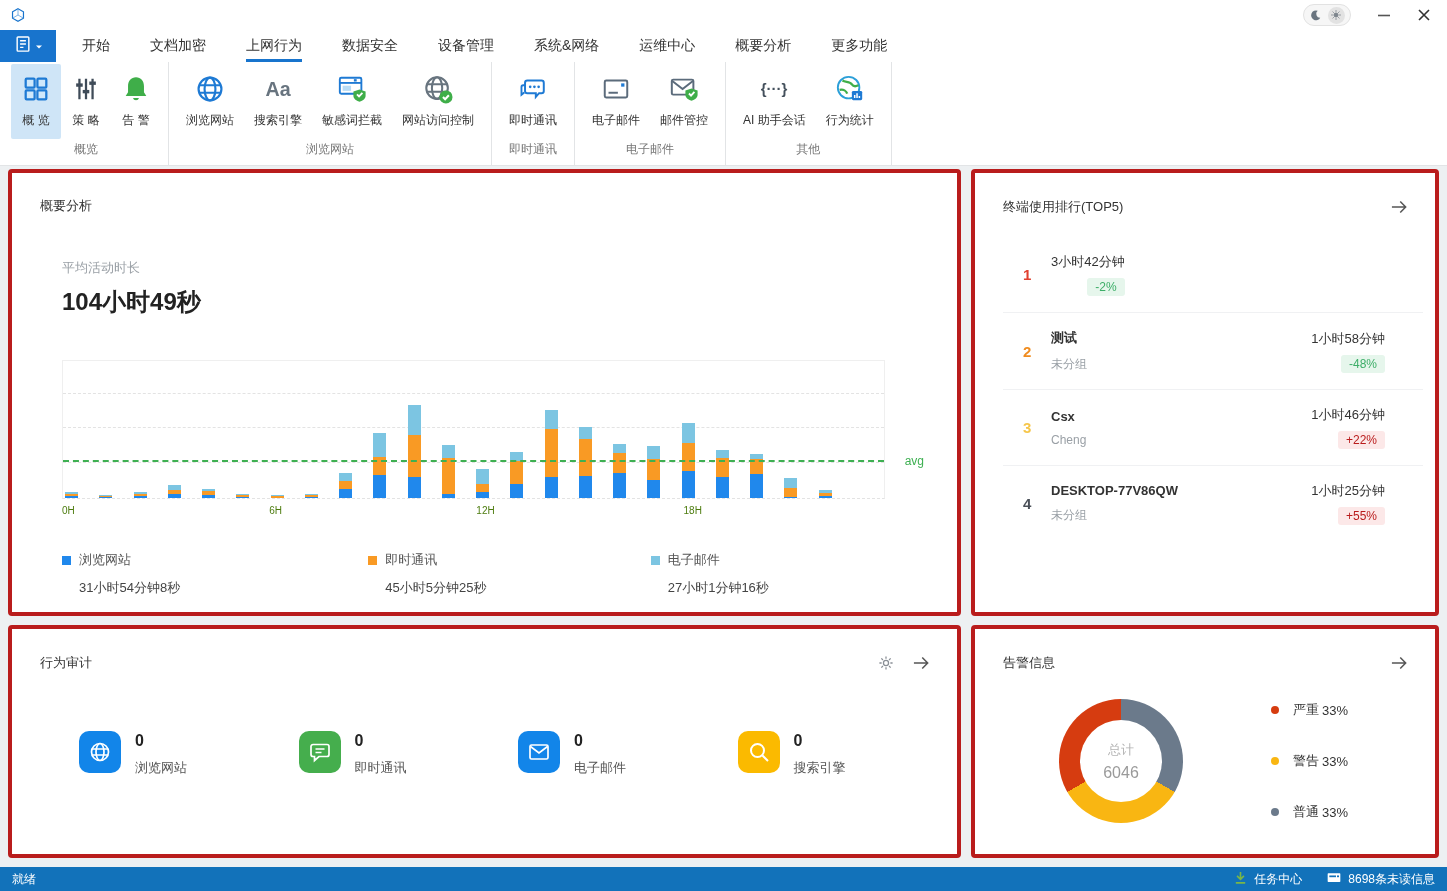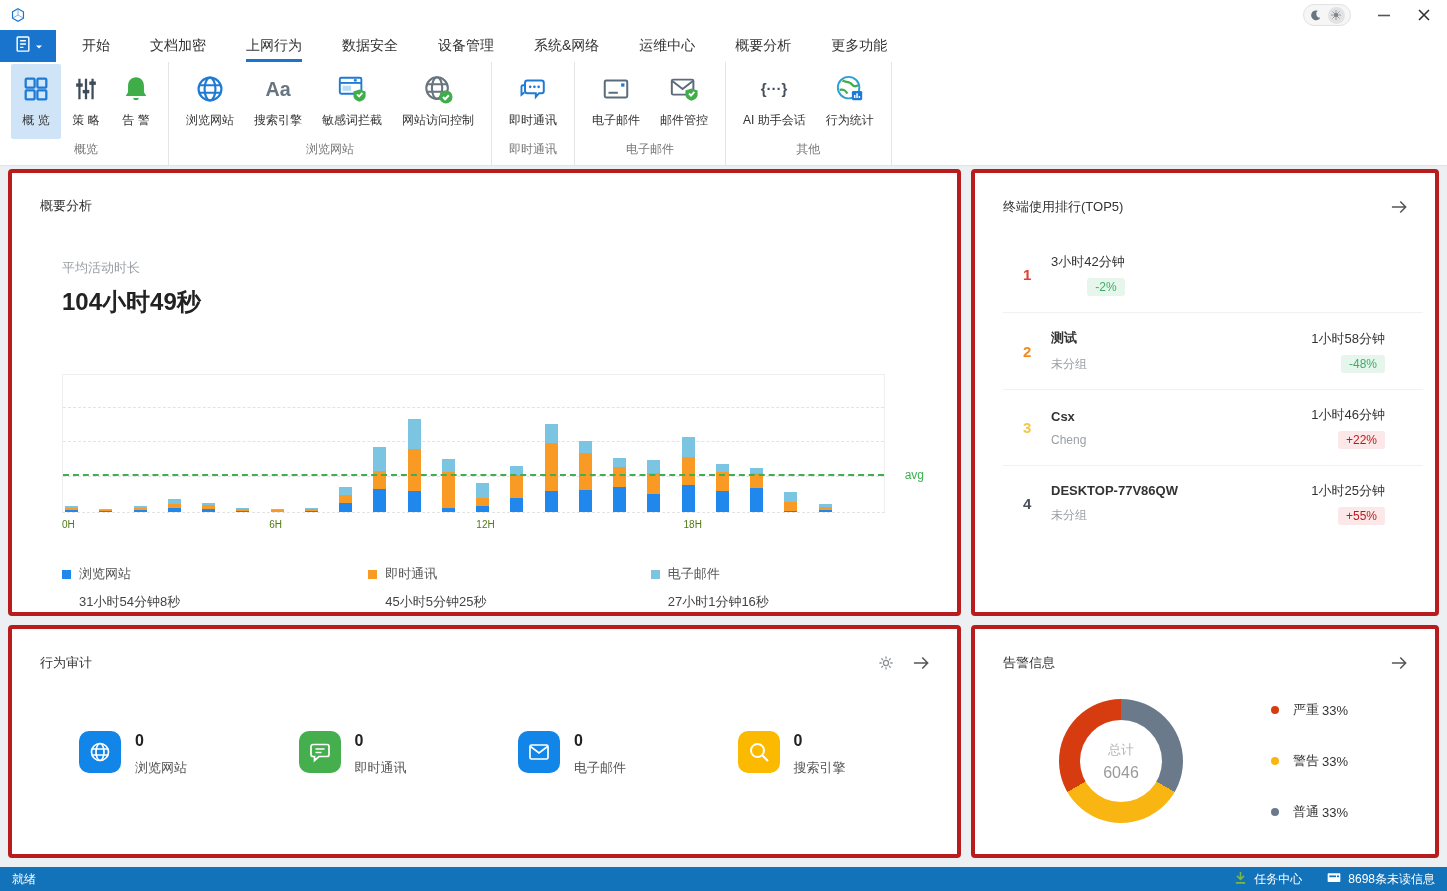--- a/index.html
+++ b/index.html
@@ -38,21 +38,21 @@
   .p-audit{width:953px;height:233px}
   .p-alerts{width:468px;height:233px}
   .panel-head{display:flex;align-items:center;padding:24px 26px 0 28px}
   .panel-title{font-size:13px;color:#333}
   .head-icons{margin-left:auto;display:flex;gap:16px;align-items:center}
   .hicon{display:flex;align-items:center}
   
   .metric{margin:44px 0 0 50px}
   .metric-label{font-size:13px;color:#9aa0a6}
   .metric-value{font-size:24px;font-weight:bold;color:#222;margin-top:9px}
-  .chartwrap{margin:56px 72px 0 50px;position:relative}
+  .chartwrap{margin:42px 72px 0 50px;position:relative}
   .plot{height:137px;border:1px solid #efefef;border-bottom:1px dashed #e3e3e3;position:relative;box-sizing:content-box}
   .grid{position:absolute;left:0;right:0;border-top:1px dashed #e3e3e3}
   .g1{top:23%}.g2{top:48%}.g3{top:74%}
   .bars{position:absolute;left:2px;right:18px;bottom:0;top:0;display:flex;justify-content:space-between;align-items:flex-end}
   .bar{width:13px;display:flex;flex-direction:column-reverse}
   .seg{width:100%}
   .avg{position:absolute;left:0;right:0;border-top:2px dashed #3eb052}
   .avg-label{position:absolute;right:-40px;bottom:30px;color:#3eb052;font-size:12px}
   .xaxis{position:relative;height:20px;margin-top:6px}
   .xtick{position:absolute;font-size:10px;color:#4d7c0f}

